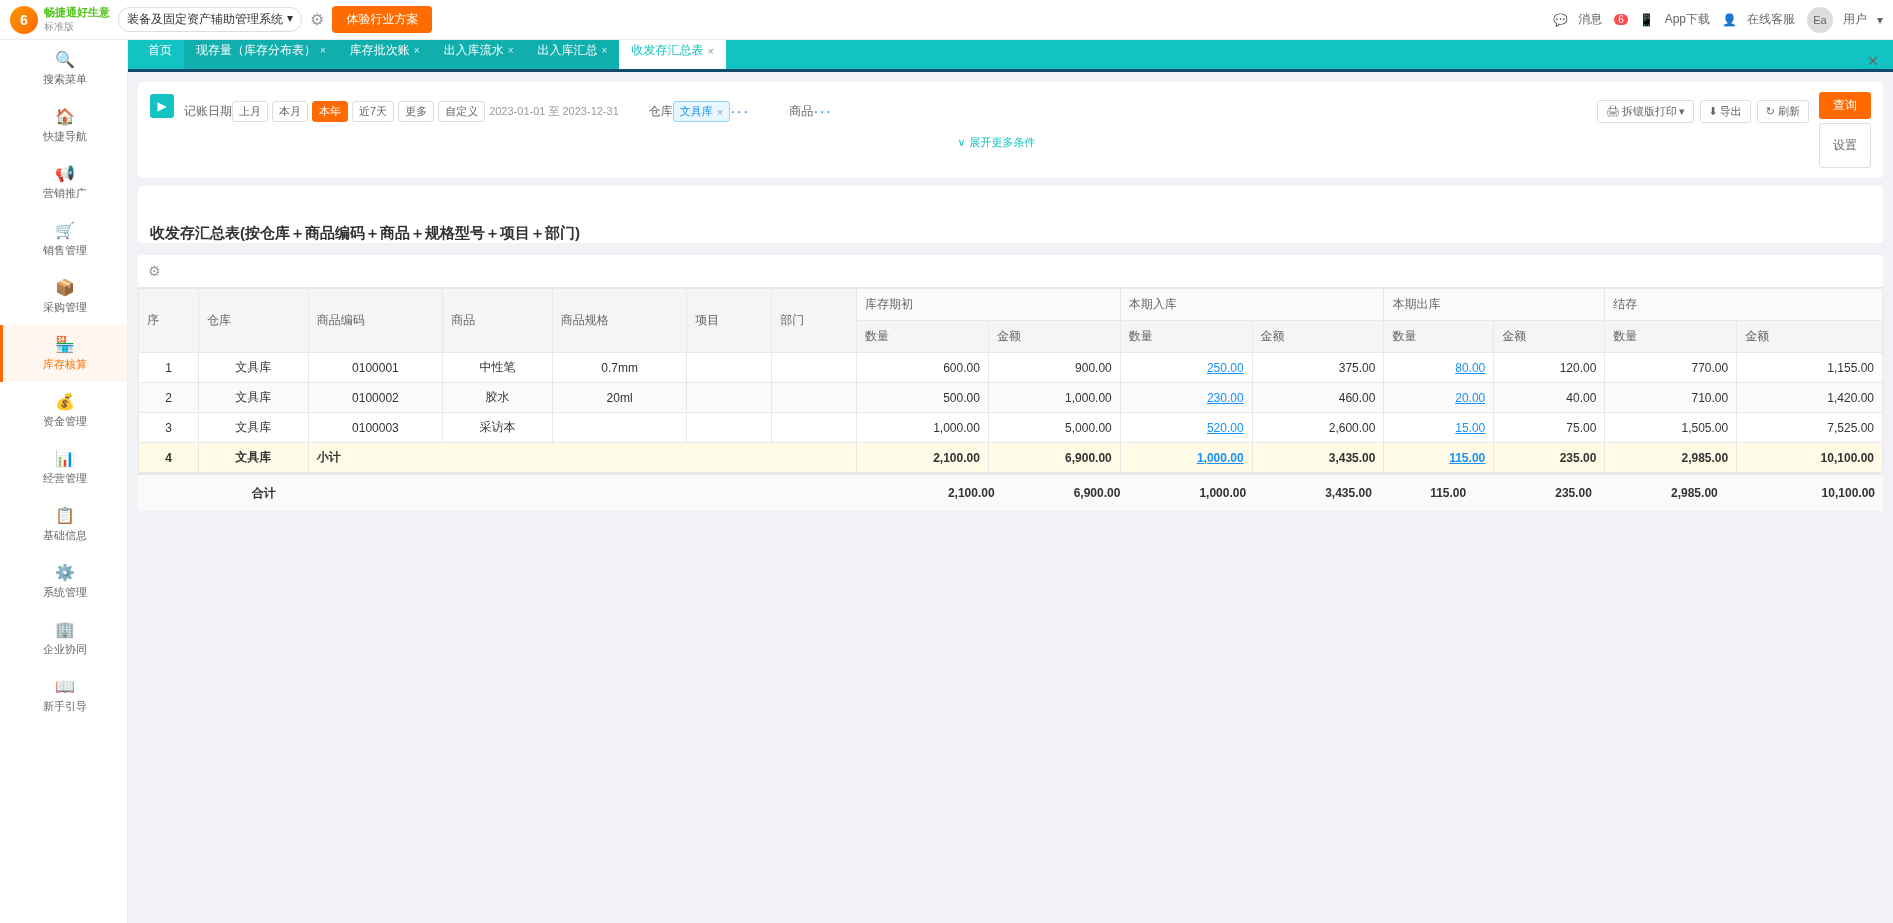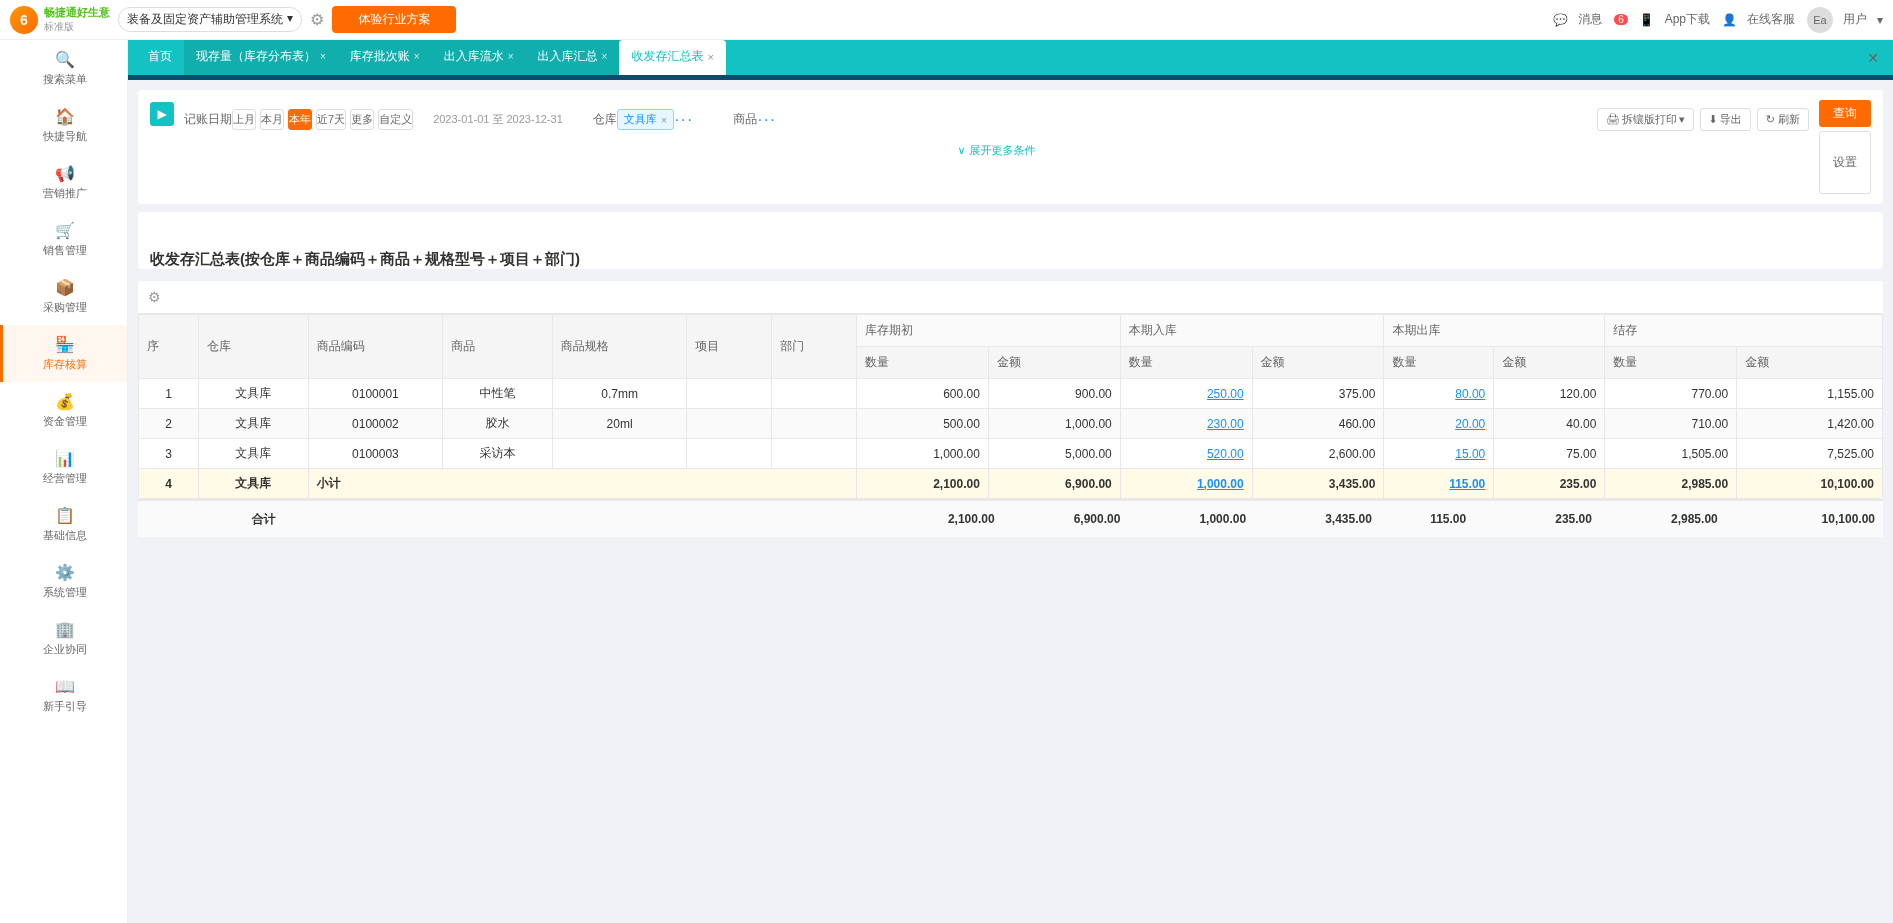--- a/index.html
+++ b/index.html
@@ -4,58 +4,58 @@
   <style>
     * { margin: 0; padding: 0; box-sizing: border-box; }
     body { font-family: 'Microsoft YaHei', Arial, sans-serif; font-size: 12px; background: #f5f5f5; color: #333; overflow: hidden; }
 
     
     .app-container { display: flex; flex-direction: column; height: 923px; width: 1893px; }
     .top-bar { height: 40px; background: #fff; display: flex; align-items: center; justify-content: space-between; padding: 0 10px; border-bottom: 1px solid #eee; flex-shrink: 0; }
     .main-layout { display: flex; flex: 1; overflow: hidden; }
     .sidebar { width: 128px; background: #fff; border-right: 1px solid #eee; flex-shrink: 0; display: flex; flex-direction: column; }
     .content-area { flex: 1; display: flex; flex-direction: column; overflow: hidden; }
-    .tab-bar { height: 40px; background: #fff; display: flex; align-items: center; border-bottom: 5px solid #0c4a6e; flex-shrink: 0; padding: 0 5px; }
+    .tab-bar { height: 32px; background: #fff; display: flex; align-items: flex-end; border-bottom: 3px solid #0c4a6e; flex-shrink: 0; padding: 0 5px; }
     .page-content { flex: 1; background: #f0f2f5; overflow: auto; padding: 10px; }
 
     
     .top-left { display: flex; align-items: center; gap: 8px; }
     .logo-icon { width: 28px; height: 28px; background: linear-gradient(135deg, #ff9500, #ff6b00); border-radius: 50%; display: flex; align-items: center; justify-content: center; color: #fff; font-size: 14px; font-weight: bold; }
     .system-selector { display: flex; gap: 4px; border: 1px solid #ddd; border-radius: 12px; padding: 3px 8px; cursor: pointer; }
     .top-actions { display: flex; align-items: center; gap: 12px; }
-    .experience-btn { background: #ff6b00; color: #fff; border: none; border-radius: 4px; padding: 5px 26px; cursor: pointer; font-size: 12px; }
+    .experience-btn { background: #ff6b00; color: #fff; border: none; border-radius: 4px; padding: 5px 14px; cursor: pointer; font-size: 12px; }
     .top-icon-group { display: flex; align-items: center; gap: 10px; color: #666; font-size: 12px; cursor: pointer; }
     .badge { background: #ff4d4f; color: #fff; border-radius: 10px; font-size: 10px; padding: 0 4px; margin-left: 2px; }
     .user-avatar { width: 26px; height: 26px; background: #ddd; border-radius: 50%; display: flex; align-items: center; justify-content: center; font-size: 11px; color: #666; }
 
     
     .sidebar-logo { padding: 10px; border-bottom: 1px solid #f0f0f0; display: flex; align-items: center; gap: 6px; }
     .sidebar-logo-text { font-size: 11px; color: #52c41a; font-weight: bold; }
     .sidebar-logo-sub { font-size: 10px; color: #999; }
     .sidebar-item { display: flex; flex-direction: column; align-items: center; padding: 10px 5px; cursor: pointer; color: #666; font-size: 11px; gap: 3px; border-left: 3px solid transparent; }
     .sidebar-item.active { color: #ff6b00; background: #fff7f0; border-left-color: #ff6b00; }
     .sidebar-item .icon { font-size: 16px; }
 
     
     .tab { display: flex; align-items: center; gap: 4px; padding: 8px 12px; cursor: pointer; color: #666; font-size: 12px; border-bottom: 2px solid transparent; white-space: nowrap; }
     .tab.active { color: #fff; background: #13c2c2; border-radius: 4px 4px 0 0; }
     .tab-close { font-size: 10px; color: rgba(255,255,255,0.8); cursor: pointer; }
     .page-title { font-size: 15px; font-weight: bold; color: #333; margin-bottom: 12px; margin-top: 28px; }
     .filter-row { display: flex; align-items: center; padding: 8px 0; }
     .filter-label { color: #666; font-size: 12px; white-space: nowrap; }
     .date-btns { display: flex; gap: 4px; align-items: center; }
-    .date-btn { padding: 2px 0; border: 1px solid #ddd; border-radius: 3px; cursor: pointer; font-size: 11px; color: #666; background: #fff; }
+    .date-btn { padding: 2px 6px; border: 1px solid #ddd; border-radius: 3px; cursor: pointer; font-size: 11px; color: #666; background: #fff; }
     .date-btn.active { background: #ff6b00; color: #fff; border-color: #ff6b00; }
-    .date-range { font-size: 11px; color: #999; margin-left: 20px; }
+    .date-range { font-size: 11px; color: #999; margin-left: 4px; }
     .warehouse-tag { display: flex; align-items: center; gap: 4px; background: #e6f7ff; border: 1px solid #91d5ff; border-radius: 3px; padding: 2px 6px; color: #1890ff; font-size: 11px; }
     .warehouse-tag .close { cursor: pointer; color: #999; }
     .more-conditions { display: flex; align-items: center; justify-content: center; color: #13c2c2; font-size: 11px; cursor: pointer; padding: 4px 0; }
     .expand-icon { margin-right: 4px; }
     .query-btn { background: #ff6b00; color: #fff; border: none; border-radius: 3px; padding: 5px 14px; cursor: pointer; font-size: 12px; }
-    .setting-btn { background: #fff; color: #666; border: 1px solid #ddd; border-radius: 3px; padding: 22px 10px; cursor: pointer; font-size: 12px; }
+    .setting-btn { background: #fff; color: #666; border: 1px solid #ddd; border-radius: 3px; padding: 13px 10px; cursor: pointer; font-size: 12px; }
     .action-link { color: #666; font-size: 11px; cursor: pointer; display: flex; align-items: center; gap: 2px; border: 1px solid #ddd; padding: 3px 8px; border-radius: 3px; }
     .refresh-btn { color: #666; font-size: 11px; cursor: pointer; border: 1px solid #ddd; padding: 3px 8px; border-radius: 3px; }
 
     
     .table-container { background: #fff; border-radius: 4px; overflow: hidden; }
     table { width: 100%; border-collapse: collapse; font-size: 12px; }
     th { background: #f5f5f5; border: 1px solid #e8e8e8; padding: 7px 8px; text-align: left; color: #666; font-weight: normal; white-space: nowrap; }
     td { border: 1px solid #e8e8e8; padding: 6px 8px; text-align: center; color: #333; }
     .th-group { background: #fafafa; }
     tr:nth-child(even) td { background: #fafafa; }

